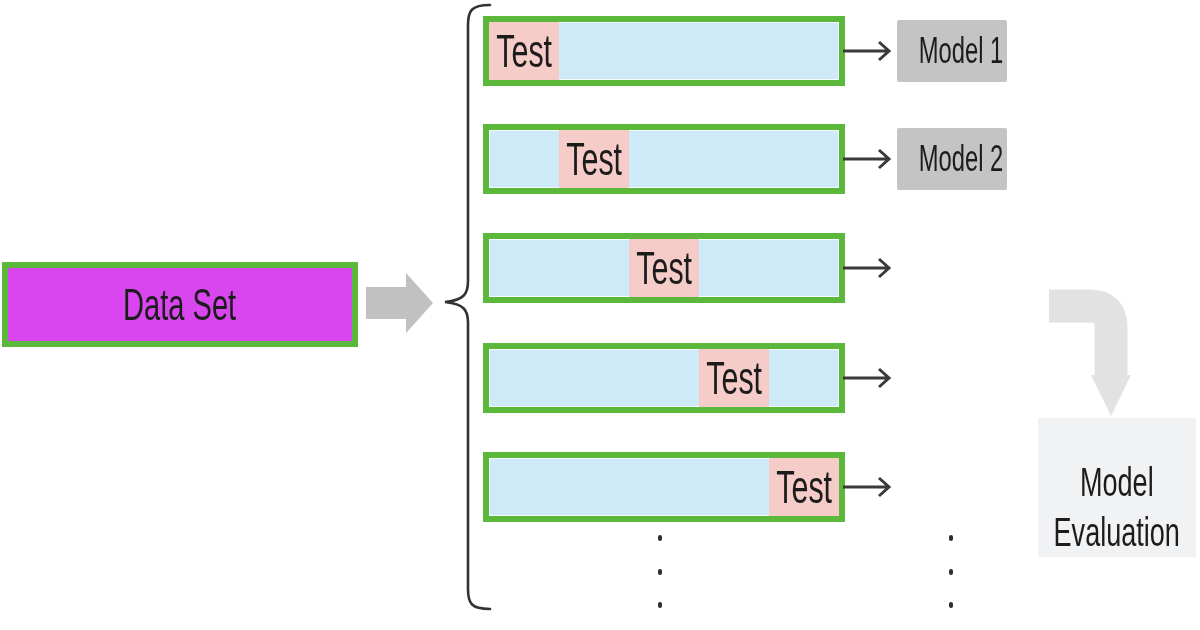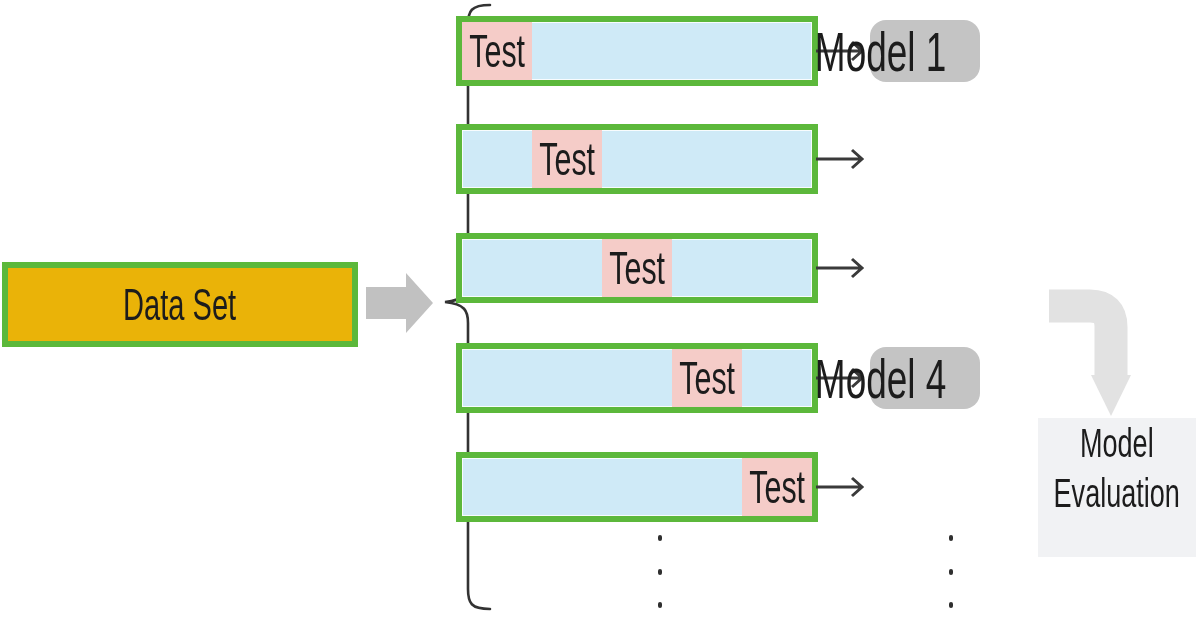--- a/index.html
+++ b/index.html
@@ -8,26 +8,26 @@
     font-family:"Liberation Sans",sans-serif;color:#1c1c1c;
   }
   .canvas{position:absolute;left:0;top:0;width:1200px;height:630px;}
 
   
   .cond{display:inline-block;transform:scaleX(.66);transform-origin:50% 50%;white-space:nowrap;}
 
   
   .dataset-box{
     position:absolute;left:2px;top:262px;width:344px;height:73px;
-    border:6px solid #5cb83b;background:#eab308;
+    border:6px solid #5cb83b;background:#d946ef;
     display:flex;align-items:center;justify-content:center;font-size:44px;
   }
 
   
-  .fold-row{position:absolute;left:456px;width:528px;height:56px;}
+  .fold-row{position:absolute;left:483px;width:528px;height:56px;}
   .r1{top:16px}.r2{top:124px}.r3{top:233px}.r4{top:343px}.r5{top:452px}
 
   .bar{
     position:absolute;left:0;top:0;width:350px;height:58px;
     border:6px solid #5cb83b;background:#cfeaf7;
     box-shadow:inset 0 0 0 1px rgba(255,255,255,.85);
   }
   .test-seg{
     position:absolute;top:0;bottom:0;width:20%;background:#f5ccc8;
     display:flex;align-items:center;justify-content:center;font-size:46px;
@@ -37,34 +37,34 @@
   .train-label{
     position:absolute;left:0;top:0;right:0;bottom:0;
     display:flex;align-items:center;justify-content:center;font-size:46px;
     pointer-events:none;
   }
 
   .to-model{position:absolute;left:360px;top:0;width:56px;height:70px;}
 
   .model-box{
     position:absolute;left:414px;top:4px;width:110px;height:62px;
-    background:#c4c4c4;border-radius:16px;
-    display:flex;align-items:center;justify-content:flex-end;font-size:56px;
+    background:#c4c4c4;border-radius:2px;
+    display:flex;align-items:center;justify-content:flex-start;font-size:36px;
   }
 
   
   .flow-arrow{position:absolute;left:366px;top:270px;width:68px;height:66px;}
   .brace{position:absolute;left:438px;top:0px;width:60px;height:618px;}
   .curved-arrow{position:absolute;left:1030px;top:285px;width:110px;height:135px;}
 
   
   .eval-box{
     position:absolute;left:1038px;top:418px;width:158px;height:139px;
     background:#f1f2f4;display:flex;flex-direction:column;
-    align-items:center;justify-content:flex-start;font-size:41px;line-height:1.22;
+    align-items:center;justify-content:flex-end;font-size:41px;line-height:1.22;
   }
 
   
   .dot{position:absolute;width:4px;height:6px;border-radius:2px;background:#2f2f2f;}
 </style>
 </head>
 <body>
 
 <div class="canvas">
 
@@ -97,20 +97,23 @@
   <div class="fold-row r2 f2">
     <div class="bar">
       <div class="test-seg">
         <span class="cond">Test</span>
       </div>
 
     </div>
     <svg class="to-model" viewBox="0 0 56 70">
       <path d="M0,35 H45 M36,26 L46,35 L36,44" fill="none" stroke="#3a3a3a" stroke-width="3"></path>
     </svg>
+    <div class="model-box">
+      <span class="cond">Model 2</span>
+    </div>
   </div>
 
   <div class="fold-row r3 f3">
     <div class="bar">
       <div class="test-seg">
         <span class="cond">Test</span>
       </div>
 
     </div>
     <svg class="to-model" viewBox="0 0 56 70">
@@ -121,23 +124,20 @@
   <div class="fold-row r4 f4">
     <div class="bar">
       <div class="test-seg">
         <span class="cond">Test</span>
       </div>
 
     </div>
     <svg class="to-model" viewBox="0 0 56 70">
       <path d="M0,35 H45 M36,26 L46,35 L36,44" fill="none" stroke="#3a3a3a" stroke-width="3"></path>
     </svg>
-    <div class="model-box">
-      <span class="cond">Model 4</span>
-    </div>
   </div>
 
   <div class="fold-row r5 f5">
     <div class="bar">
       <div class="test-seg">
         <span class="cond">Test</span>
       </div>
 
     </div>
     <svg class="to-model" viewBox="0 0 56 70">

